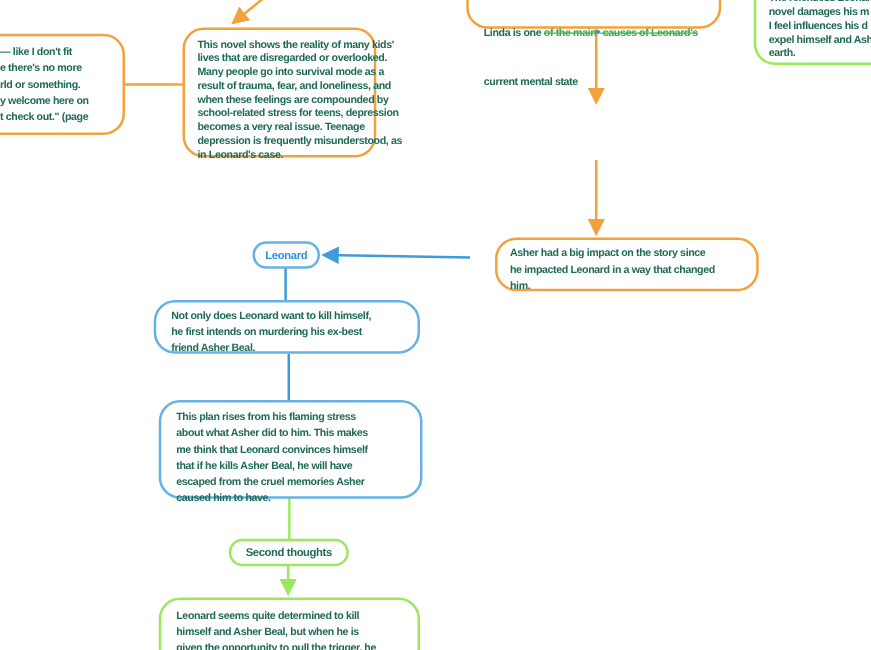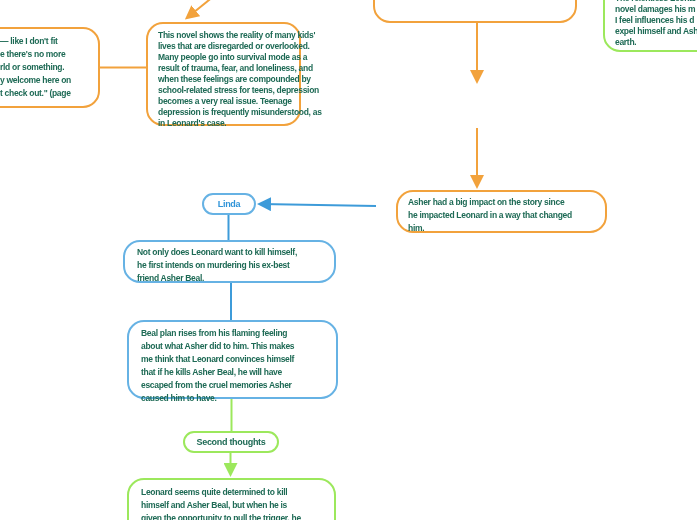--- a/index.html
+++ b/index.html
@@ -98,50 +98,52 @@
 result of trauma, fear, and loneliness, and
 when these feelings are compounded by
 school-related stress for teens, depression
 becomes a very real issue. Teenage
 depression is frequently misunderstood, as
 in Leonard's case.</div>
   </div>
 
   <div class="node orange" style="left:373px;top:-21px;width:204px;height:44px;">
     <div class="txt" style="margin:13px 0 0 12px;">
+      <div class="line1"><span>Linda is one </span><span class="struck">of the main</span><span class="caret"></span><span class="struck"> causes of Leonard's</span></div>
+      <div>current mental state</div>
     </div>
   </div>
 
   <div class="node green lh11" style="left:603px;top:-17px;width:140px;height:69px;">
     <div class="txt" style="margin:8px 0 0 10px;">The relentless Leonard
 novel damages his m
 I feel influences his d
 expel himself and Ash
 earth.</div>
   </div>
 
 
   <div class="node orange" style="left:396px;top:190px;width:211px;height:43px;">
     <div class="txt" style="margin:4px 10px;">Asher had a big impact on the story since
 he impacted Leonard in a way that changed
 him.</div>
   </div>
 
   <div class="node blue pill" style="left:202px;top:193px;width:54px;height:22px;">
-    <div class="txt murder-label">Linda</div>
+    <div class="txt murder-label">Leonard</div>
   </div>
 
   <div class="node blue" style="left:123px;top:240px;width:213px;height:43px;">
     <div class="txt" style="margin:4px 12px;">Not only does Leonard want to kill himself,
 he first intends on murdering his ex-best
 friend Asher Beal.</div>
   </div>
 
   <div class="node blue" style="left:127px;top:320px;width:211px;height:79px;">
-    <div class="txt" style="margin:5px 12px;">Beal plan rises from his flaming feeling
+    <div class="txt" style="margin:5px 12px;">This plan rises from his flaming stress
 about what Asher did to him. This makes
 me think that Leonard convinces himself
 that if he kills Asher Beal, he will have
 escaped from the cruel memories Asher
 caused him to have.</div>
   </div>
 
   <div class="node green pill" style="left:183px;top:431px;width:96px;height:22px;">
     <div class="txt">Second thoughts</div>
   </div>

